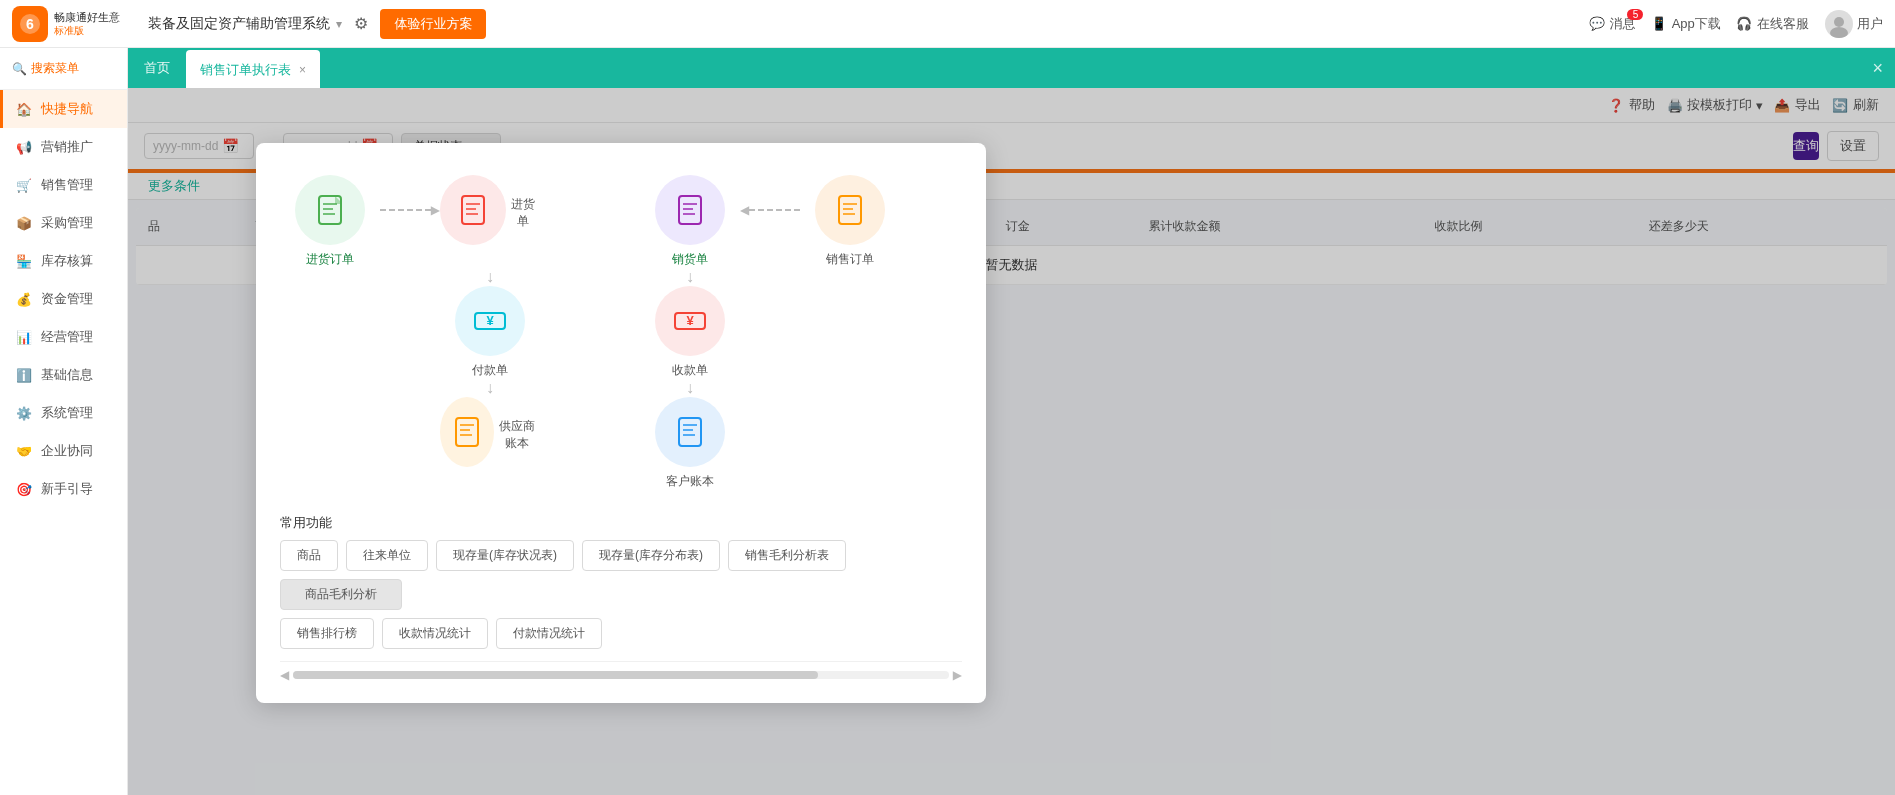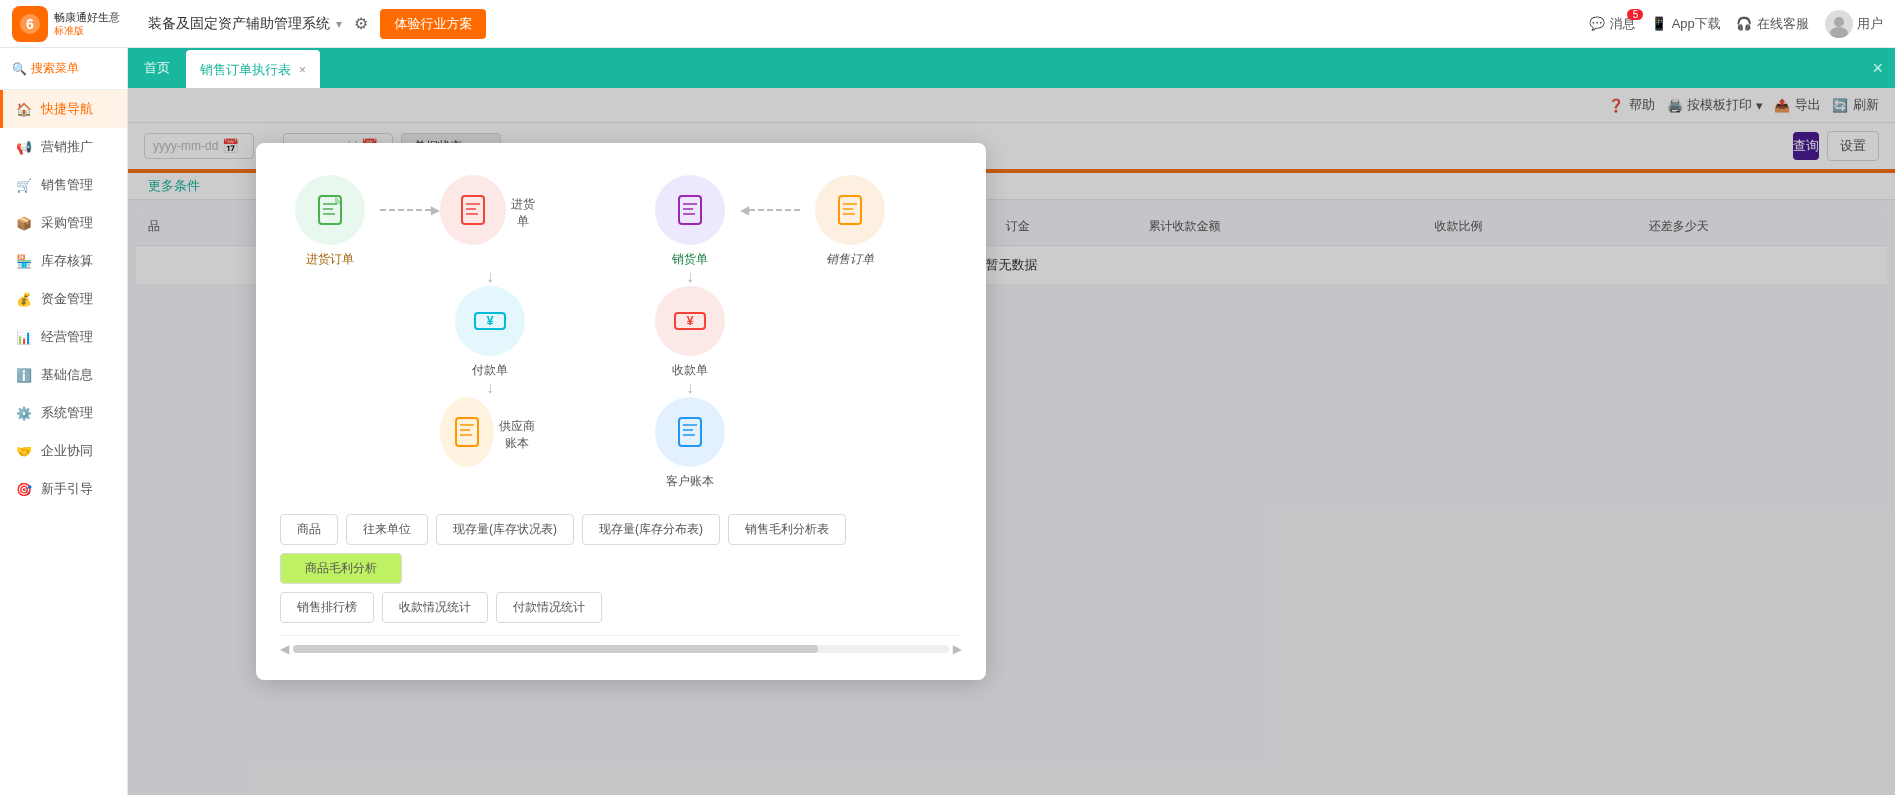--- a/index.html
+++ b/index.html
@@ -263,21 +263,21 @@
         <div style="display:flex;flex-direction:column;align-items:center;width:100px;">
           <div style="width:70px;height:70px;border-radius:50%;background:#e8f8ee;display:flex;align-items:center;justify-content:center;">
             <svg width="38" height="38" viewBox="0 0 38 38">
                         <rect x="8" y="5" width="22" height="28" rx="3" fill="none" stroke="#4caf50" stroke-width="2"></rect>
                         <line x1="12" y1="13" x2="26" y2="13" stroke="#4caf50" stroke-width="1.5"></line>
                         <line x1="12" y1="18" x2="22" y2="18" stroke="#4caf50" stroke-width="1.5"></line>
                         <line x1="12" y1="23" x2="24" y2="23" stroke="#4caf50" stroke-width="1.5"></line>
                         <path d="M24 5 L30 11 L30 13 L24 13 Z" fill="#4caf50" opacity="0.4"></path>
                       </svg>
           </div>
-          <span style="font-size:12px;color:#a16207;margin-top:6px;text-align:center;">进货订单</span>
+          <span style="font-size:12px;color:#15803d;margin-top:6px;text-align:center;">进货订单</span>
         </div>
 
         <div style="display:flex;align-items:center;padding-top:28px;width:60px;">
           <div style="flex:1;border-top:2px dashed #bbb;"></div>
           <span style="color:#bbb;font-size:12px;">▶</span>
         </div>
 
         <div style="display:flex;align-items:center;width:100px;">
           <div style="width:70px;height:70px;border-radius:50%;background:#fde8e8;display:flex;align-items:center;justify-content:center;">
             <svg width="38" height="38" viewBox="0 0 38 38">
@@ -302,21 +302,21 @@
                       </svg>
           </div>
           <span style="font-size:12px;color:#15803d;margin-top:6px;text-align:center;">销货单</span>
         </div>
 
         <div style="display:flex;align-items:center;padding-top:28px;width:60px;">
           <span style="color:#bbb;font-size:12px;">◀</span>
           <div style="flex:1;border-top:2px dashed #bbb;"></div>
         </div>
 
-        <div style="display:flex;flex-direction:column;align-items:center;width:100px;font-style:italic;">
+        <div style="display:flex;flex-direction:column;align-items:center;width:100px;">
           <div style="width:70px;height:70px;border-radius:50%;background:#fef0e0;display:flex;align-items:center;justify-content:center;">
             <svg width="38" height="38" viewBox="0 0 38 38">
                         <rect x="8" y="5" width="22" height="28" rx="3" fill="none" stroke="#ff9800" stroke-width="2"></rect>
                         <line x1="12" y1="13" x2="26" y2="13" stroke="#ff9800" stroke-width="1.5"></line>
                         <line x1="12" y1="18" x2="22" y2="18" stroke="#ff9800" stroke-width="1.5"></line>
                         <line x1="12" y1="23" x2="24" y2="23" stroke="#ff9800" stroke-width="1.5"></line>
                       </svg>
           </div>
           <span style="font-size:12px;color:#555;margin-top:6px;text-align:center;">销售订单</span>
         </div>
@@ -405,27 +405,28 @@
                       </svg>
           </div>
           <span style="font-size:12px;color:#555;margin-top:6px;text-align:center;">客户账本</span>
         </div>
         <div style="width:60px;"></div>
         <div style="width:100px;"></div>
       </div>
     </div>
 
     <div style="margin-top:8px;">
+      <div style="font-size:13px;color:#333;font-weight:500;margin-bottom:8px;">常用功能</div>
       <div style="display:flex;gap:8px;margin-bottom:8px;flex-wrap:wrap;">
         <button style="border:1px solid #d9d9d9;background:#fff;color:#555;border-radius:4px;padding:6px 16px;font-size:12px;cursor:pointer;">商品</button>
         <button style="border:1px solid #d9d9d9;background:#fff;color:#555;border-radius:4px;padding:6px 16px;font-size:12px;cursor:pointer;">往来单位</button>
         <button style="border:1px solid #d9d9d9;background:#fff;color:#555;border-radius:4px;padding:6px 16px;font-size:12px;cursor:pointer;">现存量(库存状况表)</button>
         <button style="border:1px solid #d9d9d9;background:#fff;color:#555;border-radius:4px;padding:6px 16px;font-size:12px;cursor:pointer;">现存量(库存分布表)</button>
         <button style="border:1px solid #d9d9d9;background:#fff;color:#555;border-radius:4px;padding:6px 16px;font-size:12px;cursor:pointer;">销售毛利分析表</button>
-        <button style="border:1px solid #d9d9d9;background:#bef264;color:#555;border-radius:4px;padding:6px 24px;font-size:12px;cursor:pointer;">商品毛利分析</button>
+        <button style="border:1px solid #d9d9d9;background:#e5e5e5;color:#555;border-radius:4px;padding:6px 24px;font-size:12px;cursor:pointer;">商品毛利分析</button>
       </div>
       <div style="display:flex;gap:8px;flex-wrap:wrap;">
         <button style="border:1px solid #d9d9d9;background:#fff;color:#555;border-radius:4px;padding:6px 16px;font-size:12px;cursor:pointer;">销售排行榜</button>
         <button style="border:1px solid #d9d9d9;background:#fff;color:#555;border-radius:4px;padding:6px 16px;font-size:12px;cursor:pointer;">收款情况统计</button>
         <button style="border:1px solid #d9d9d9;background:#fff;color:#555;border-radius:4px;padding:6px 16px;font-size:12px;cursor:pointer;">付款情况统计</button>
       </div>
     </div>
 
     <div style="border-top:1px solid #f0f0f0;margin-top:12px;padding-top:6px;display:flex;align-items:center;gap:4px;">
       <span style="color:#bbb;font-size:12px;cursor:pointer;">◀</span>

